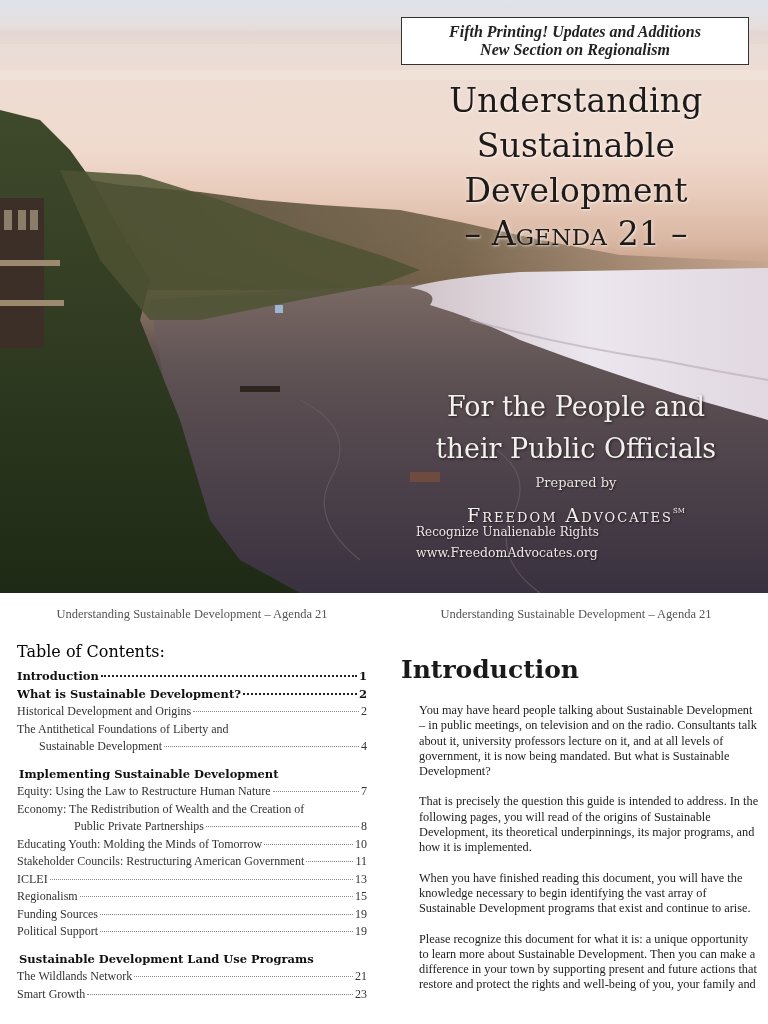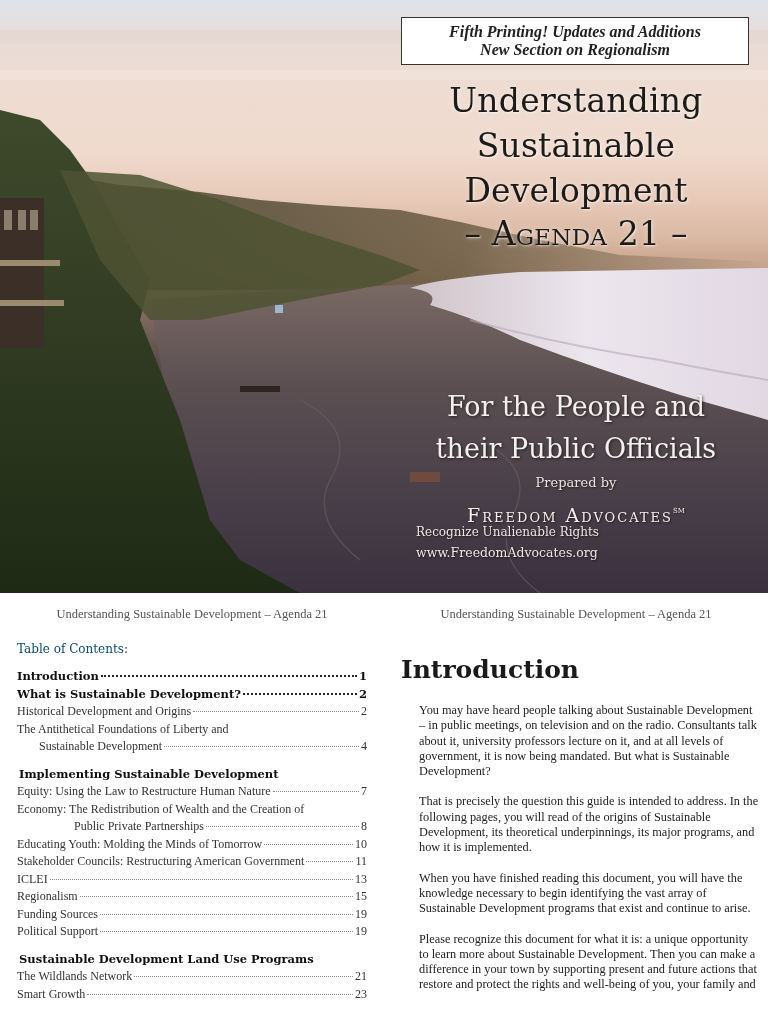--- a/index.html
+++ b/index.html
@@ -64,21 +64,21 @@
   
   .page { position: absolute; top: 593px; width: 384px; height: 431px; background: #fff; }
   .page.left { left: 0; }
   .page.right { left: 384px; }
   .running-head {
     position: absolute; top: 14px; left: 0; width: 384px; text-align: center;
     font-family: "Liberation Serif", serif; font-size: 12.5px; color: #555;
   }
   .toc-title {
     position: absolute; left: 17px; top: 49px;
-    font-family: "DejaVu Serif", serif; font-size: 12px; color: #0c4a6e;
+    font-family: "DejaVu Serif", serif; font-size: 16px; color: #000000;
   }
   .toc { position: absolute; left: 17px; top: 76px; width: 350px; }
   .toc-row {
     display: flex; align-items: baseline; height: 17.5px;
     font-family: "Liberation Serif", serif; font-size: 12px; color: #333;
     white-space: nowrap; overflow: hidden;
   }
   .toc-row.major { font-family: "DejaVu Serif", serif; font-weight: bold; font-size: 11.5px; color: #111; }
   .toc-row.gap { margin-top: 10px; flex-direction: column; }
   .toc-row .lbl { flex: 0 0 auto; }

